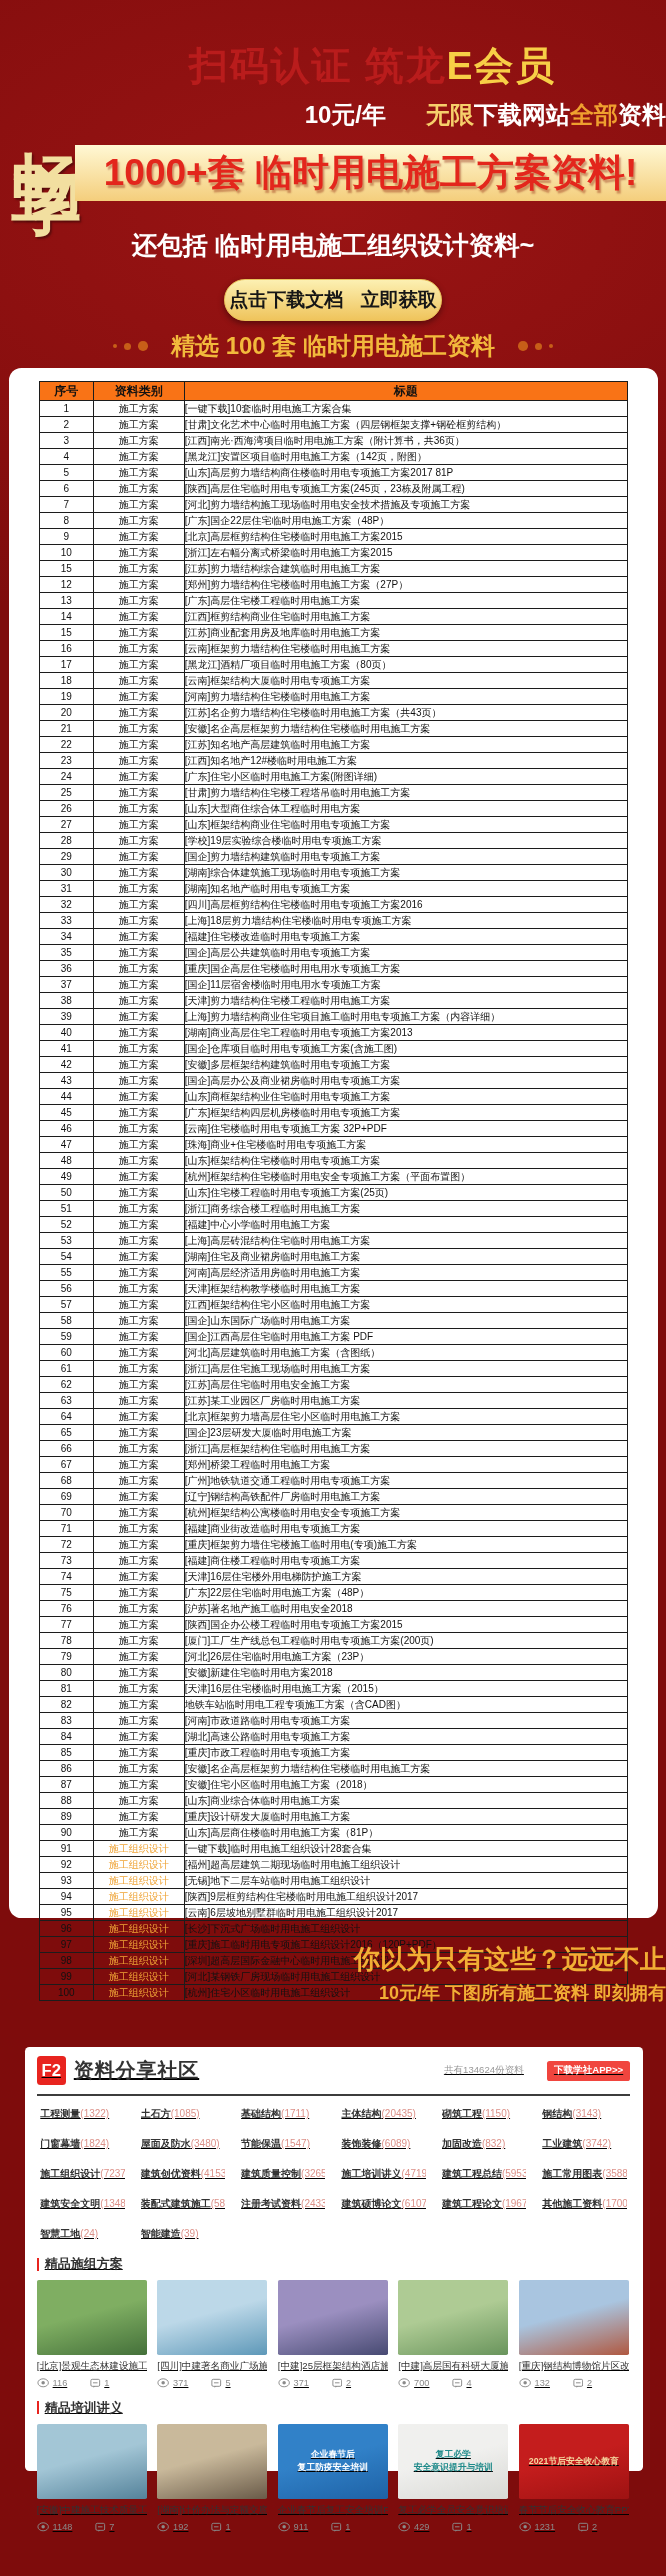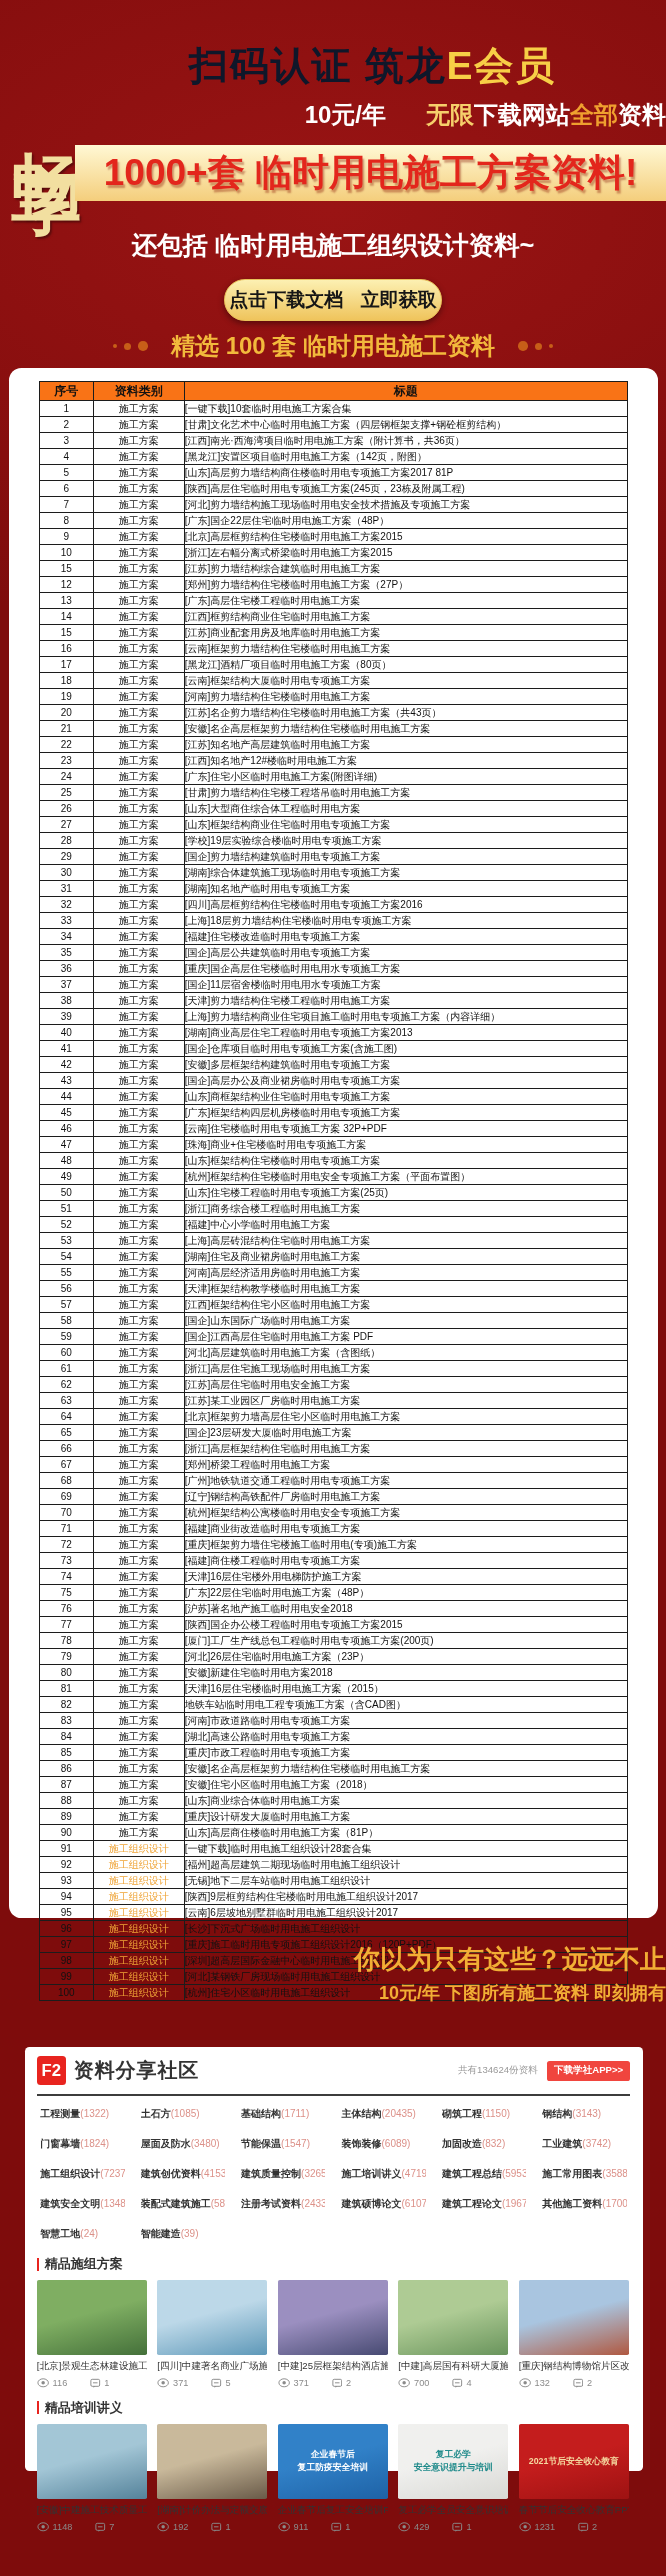--- a/index.html
+++ b/index.html
@@ -50,28 +50,28 @@
   td.c-cat{text-align:center;color:#E8382E;}
   td.c-cat.org{color:#EFA437;}
   td.c-title{padding-left:4.4px;text-align:left;}
   
   .pitch-1{position:absolute;left:0;right:0;top:1942px;text-align:right;
     color:#F2AE35;font-size:26px;font-weight:900;white-space:nowrap;}
   .pitch-2{position:absolute;left:0;right:0;top:1981px;text-align:right;
     color:#F2AE35;font-size:18px;font-weight:900;white-space:nowrap;padding-left:24px;}
   
   .site-panel{position:absolute;left:24.5px;top:2047px;width:618px;height:424px;
-    background:#fff;border-radius:4.4px;box-sizing:border-box;padding:0 12.3px;}
+    background:#fff;border-radius:4.4px;box-sizing:border-box;padding:0 12.3px;text-decoration:underline;}
   .site-header{display:flex;align-items:center;height:47px;}
   .site-logo{width:29px;height:29px;background:#E8241F;border-radius:3.5px;
     color:#fff;font-size:16.7px;font-weight:900;display:flex;align-items:center;justify-content:center;}
   .site-title{margin-left:8px;font-size:20px;font-weight:bold;color:#333;letter-spacing:0.9px;}
   .site-spacer{flex:1;}
   .site-total{font-size:9.6px;color:#999;}
-  .app-button{margin-left:9px;background:#F0453E;color:#fff;font-size:9.6px;font-weight:bold;
+  .app-button{margin-left:23px;background:#F0453E;color:#fff;font-size:9.6px;font-weight:bold;
     padding:3.5px 7px;border-radius:2.6px;cursor:pointer;white-space:nowrap;}
   .site-divider{height:1.8px;background:#3c3c3c;}
   .cat-grid{display:grid;grid-template-columns:repeat(6,1fr);row-gap:8px;column-gap:3.5px;
     padding:11.4px 3.5px 3.5px;gap:16px;}
   .cat-item{font-size:10px;white-space:nowrap;overflow:hidden;cursor:pointer;}
   .cat-name{font-weight:bold;color:#333;}
   .cat-count{color:#DC9189;}
   .sec-title{display:flex;align-items:center;margin:10.5px 0 7px;font-size:13px;font-weight:bold;color:#333;}
   .sec-bar{width:2.6px;height:13px;background:#E8241F;margin-right:5.3px;}
   .cards{display:flex;gap:10.5px;}
@@ -83,21 +83,21 @@
   .card-stats{margin-top:4.4px;display:flex;align-items:center;gap:3.5px;font-size:9.2px;color:#8a8a8a;}
   .card-stats .sp{width:16px;}
   .ic{display:block;}
 </style>
 </head>
 <body>
 
 <div class="vertical-slogan">畅享</div>
 
 <div class="hero-title">
-  <span style="color:#0f172a">扫码认证 筑龙</span><span style="color:#F7CE46">E会员</span>
+  <span style="color:#b91c1c">扫码认证 筑龙</span><span style="color:#F7CE46">E会员</span>
 </div>
 
 <div class="hero-sub">
   <span style="color:#ffffff">10元/年</span><span class="gap"></span><span style="color:#F6CF6B">无限</span><span style="color:#ffffff">下载网站</span><span style="color:#EFA02F">全部</span><span style="color:#ffffff">资料</span>
 </div>
 
 <div class="promo-banner">1000+套 临时用电施工方案资料!</div>
 
 <div class="includes-line">还包括 临时用电施工组织设计资料~</div>
 

